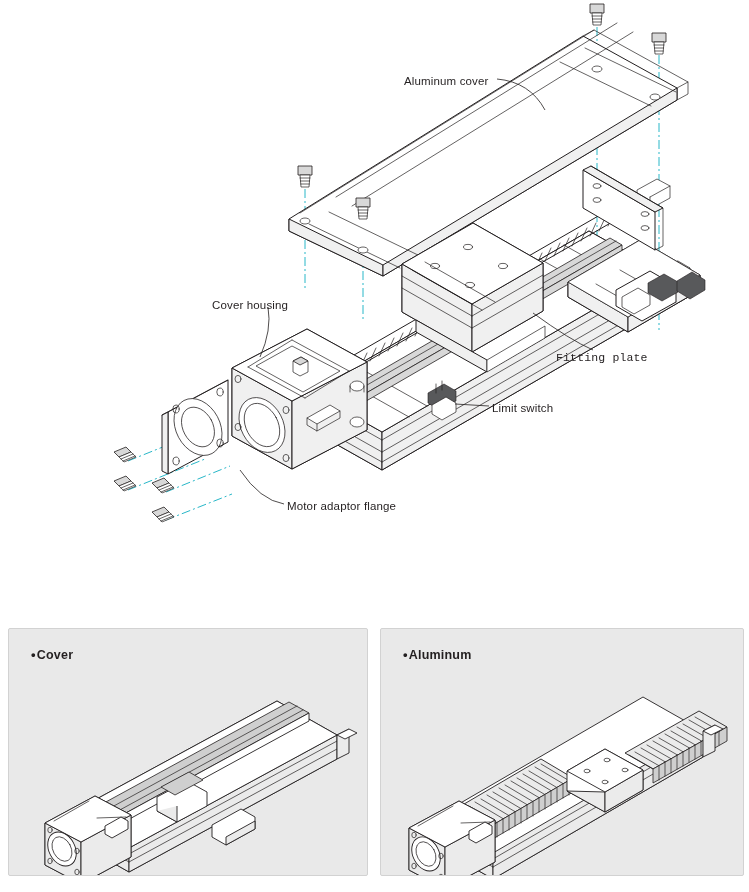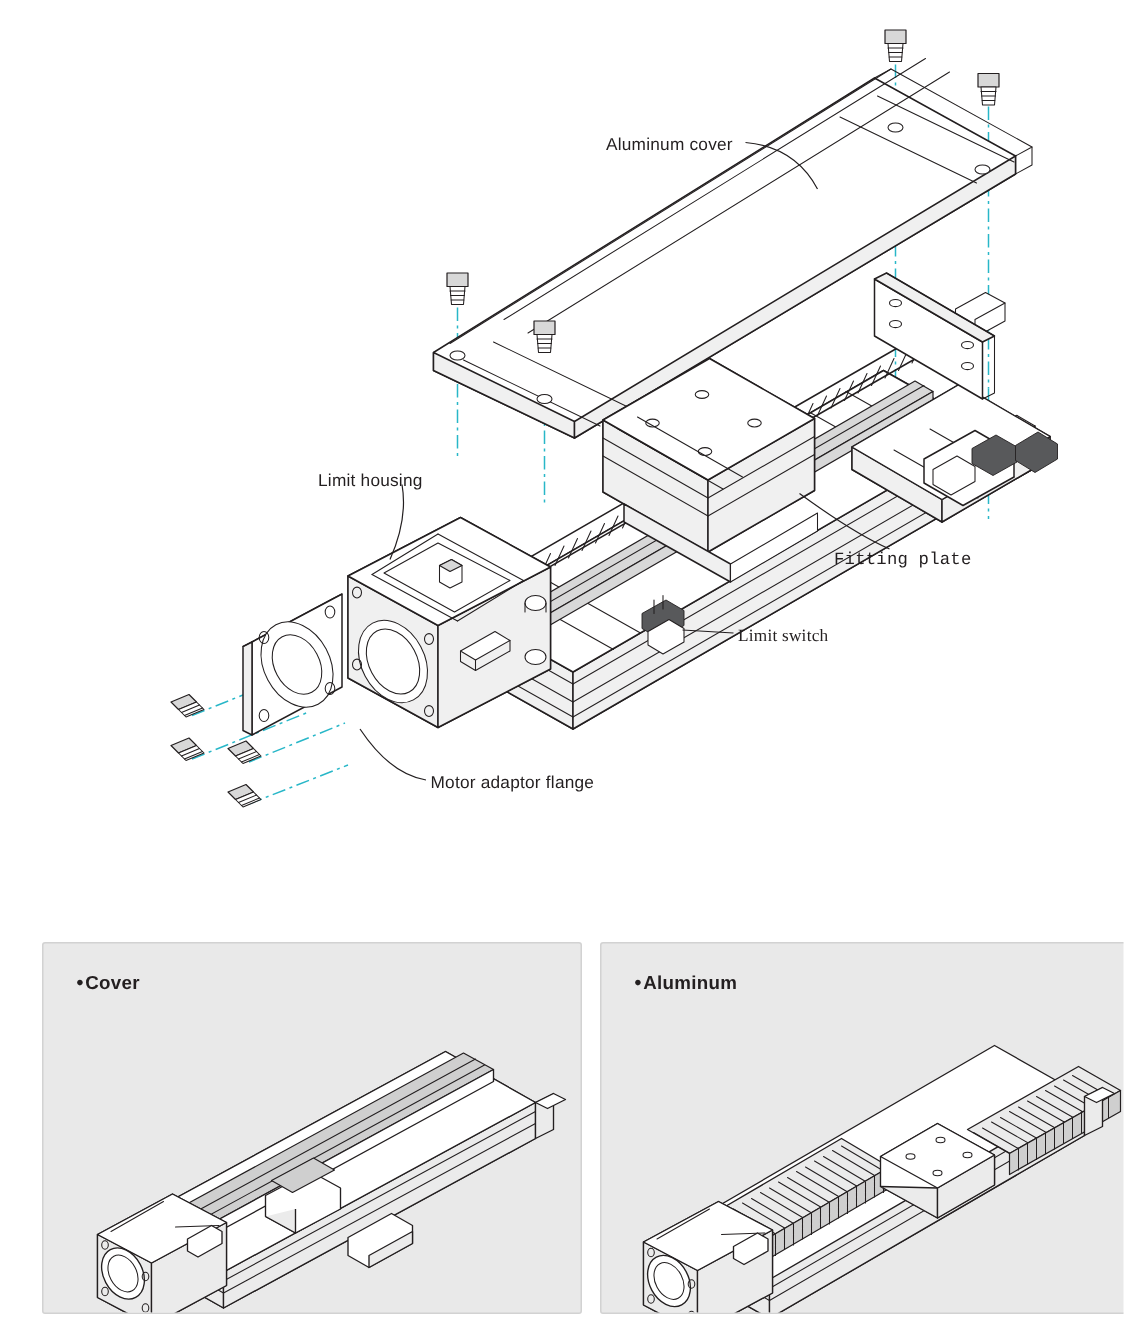--- a/index.html
+++ b/index.html
@@ -10,21 +10,21 @@
   body {
     width: 749px;
     height: 892px;
     position: relative;
     font-family: "Liberation Sans", sans-serif;
     overflow: hidden;
   }
   #exploded-diagram {
     position: absolute;
     left: 0;
-    top: 16px;
+    top: 0;
     width: 749px;
     height: 600px;
   }
   .callout-label {
     position: absolute;
     font-size: 11.5px;
     color: #231f20;
     white-space: nowrap;
     letter-spacing: 0.15px;
   }
@@ -36,21 +36,20 @@
     height: 250px;
   }
   .panel {
     position: absolute;
     top: 0;
     height: 246px;
     background: #e9e9e9;
     border: 1px solid #d2d2d2;
     border-radius: 2px;
     overflow: hidden;
-    margin-left: 20px;
   }
   #panel-cover { left: 8px; width: 358px; }
   #panel-bellows { left: 380px; width: 362px; }
   .panel-title {
     position: absolute;
     left: 22px;
     top: 18px;
     font-size: 12.5px;
     font-weight: bold;
     color: #231f20;
@@ -313,23 +312,23 @@
     <g>
       <path class="leader" d="M497 79 Q530 82 545 110"></path>
       <path class="leader" d="M268 307 Q272 330 260 357"></path>
       <path class="leader" d="M593 350 Q570 340 533 313"></path>
       <path class="leader" d="M489 406 L455 404"></path>
       <path class="leader" d="M284 504 Q260 500 240 470"></path>
     </g>
   </svg>
 
   <div class="callout-label" style="left:404px; top:75px;">Aluminum cover</div>
-  <div class="callout-label" style="left:212px; top:299px;">Limit housing</div>
+  <div class="callout-label" style="left:212px; top:299px;">Cover housing</div>
   <div class="callout-label" style="left:556px; top:351px;font-family:Liberation Mono, monospace;">Fitting plate</div>
-  <div class="callout-label" style="left:492px; top:402px;font-family:Liberation Serif, serif;">Limit switch</div>
+  <div class="callout-label" style="left:492px; top:402px;">Limit switch</div>
   <div class="callout-label" style="left:287px; top:500px;">Motor adaptor flange</div>
 </div>
 
 <div id="panels">
 
   <div class="panel" id="panel-cover">
     <div class="panel-title">
       <span class="bullet">•</span><span>Cover</span>
     </div>
     <svg class="panel-svg" width="358" height="246" viewBox="0 0 358 246">

